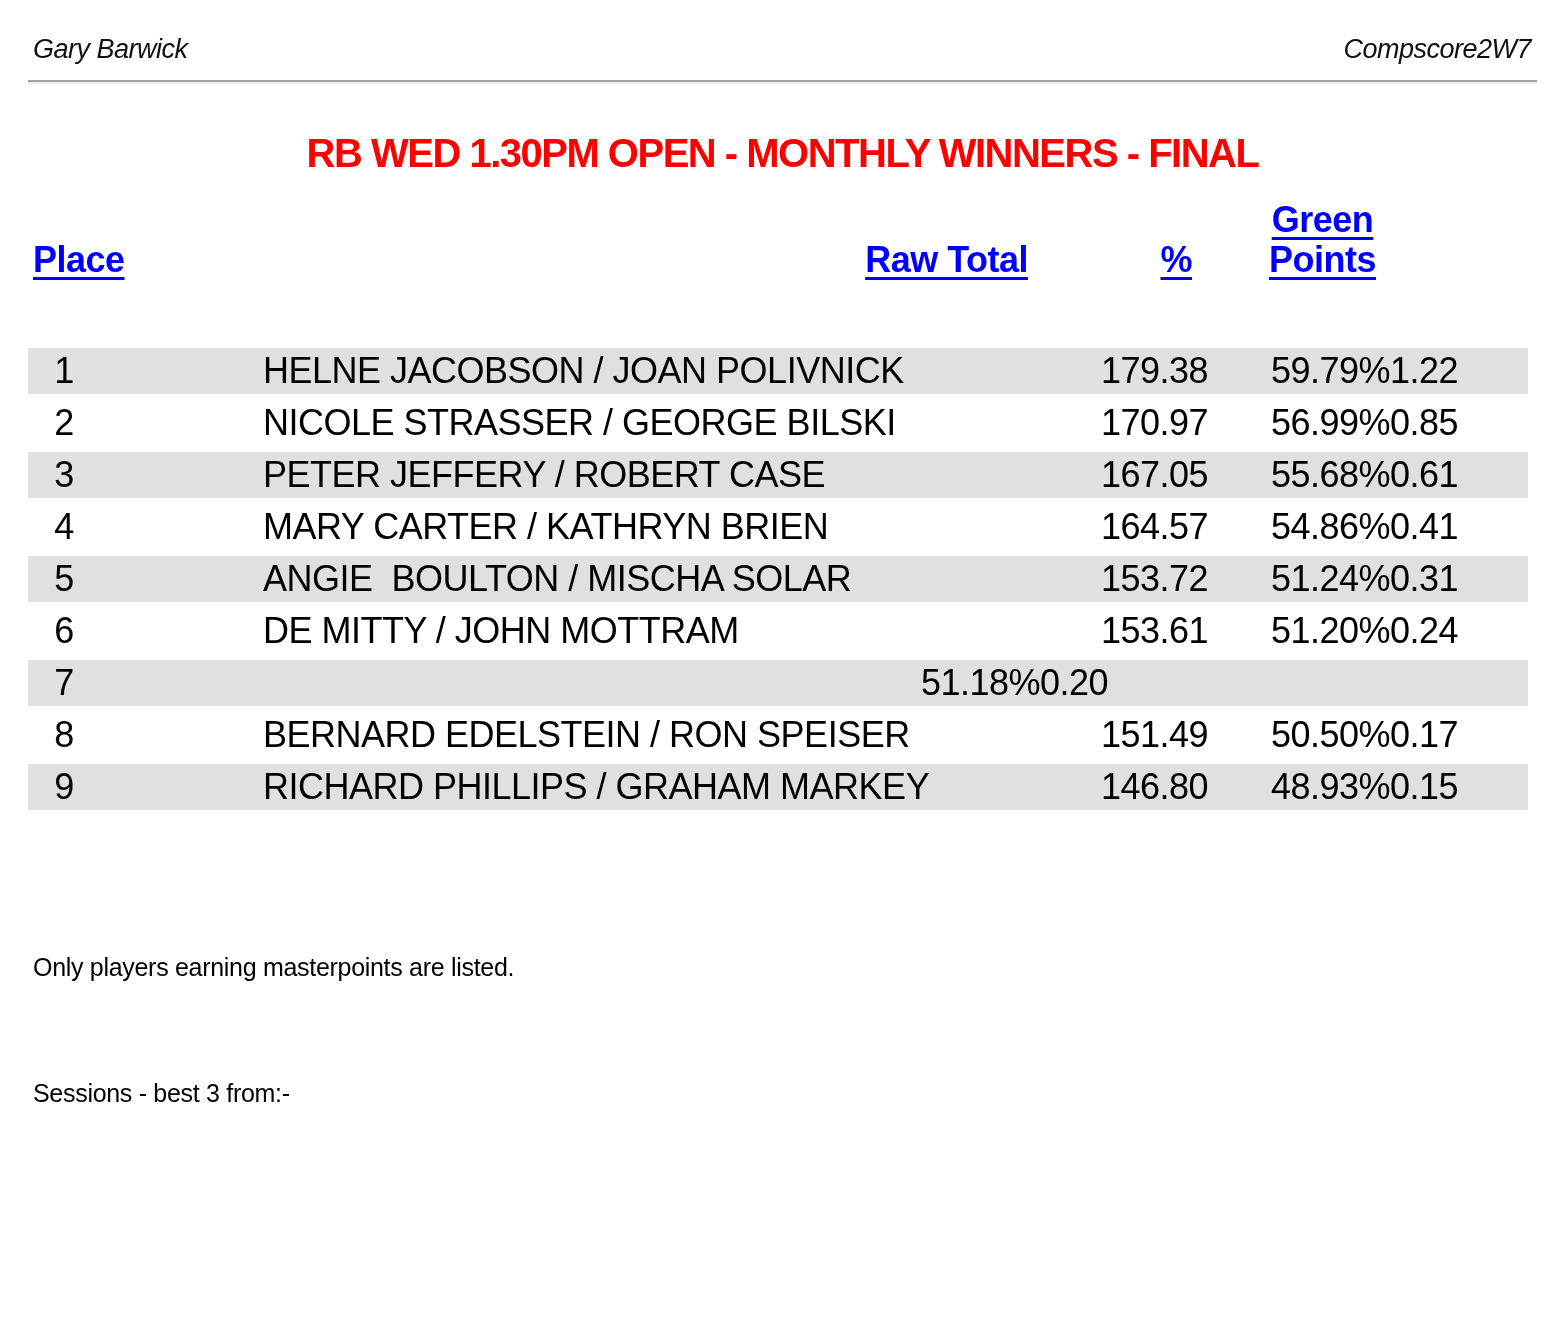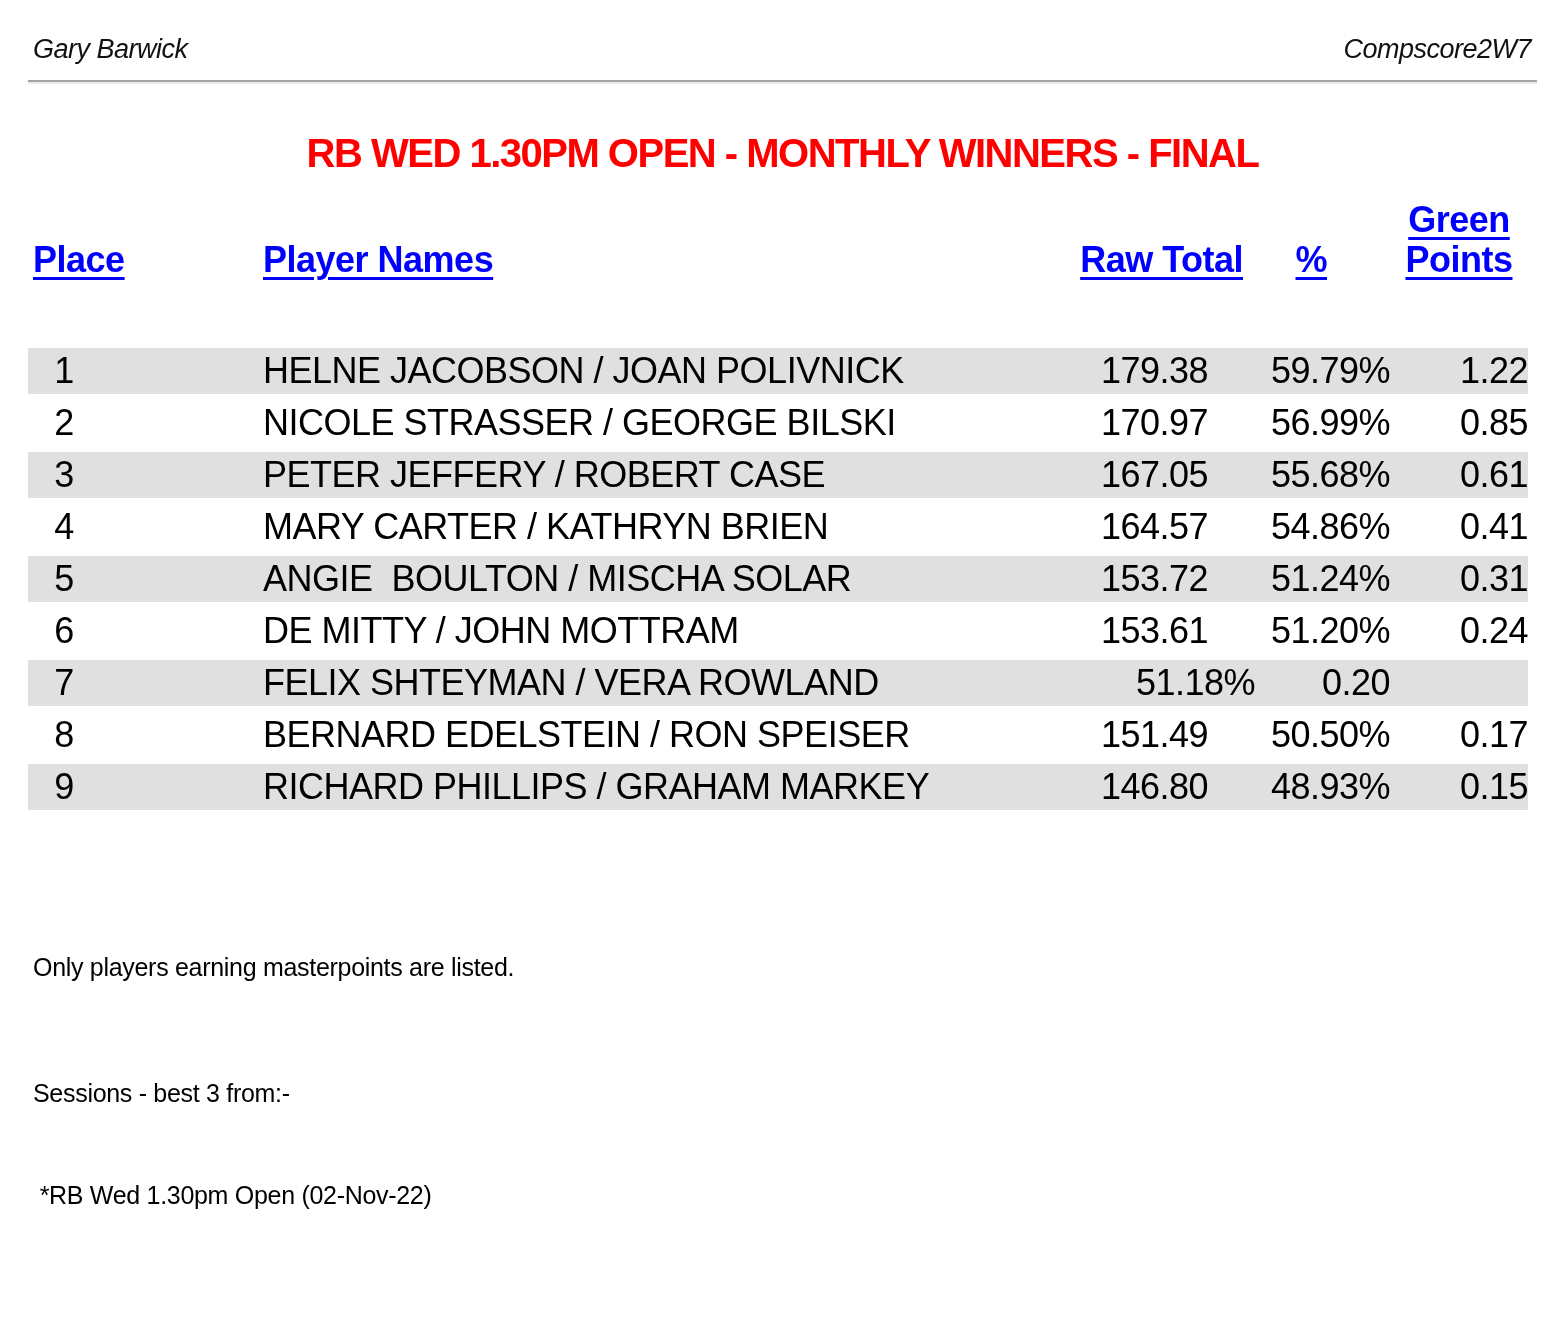--- a/index.html
+++ b/index.html
@@ -71,21 +71,21 @@
     margin-bottom: 6px;
     font-size: 36px;
     letter-spacing: -0.5px;
     white-space: pre;
   }
   .trow:nth-child(odd) { background: #e0e0e0; }
   .c-place   { text-align: center; padding-right: 20px; }
   .c-players { padding-left: 143px; overflow: hidden; }
   .c-raw     { text-align: right; padding-right: 47px; }
   .c-pct     { text-align: right; }
-  .c-green   { text-align: right; }
+  .c-green   { }
   
   .notes {
     margin: 72px 33px 0 33px;
     font-size: 25px;
     line-height: 34px;
     letter-spacing: -0.3px;
     white-space: pre-wrap;
   }
   .note-eligibility { margin-bottom: 24px; }
 </style>
@@ -100,21 +100,20 @@
   </div>
 
   <div class="rule"></div>
 
   <div class="title">RB WED 1.30PM OPEN - MONTHLY WINNERS - FINAL</div>
 
   <div class="tbl">
 
     <div class="thead">
       <div class="h-place"><span class="u">Place</span></div>
-      <div class="h-players"><span class="u">Player Names</span></div>
       <div class="h-raw"><span class="u">Raw Total</span></div>
       <div class="h-pct"><span class="u">%</span></div>
       <div class="h-green">
         <span class="u">Green</span>
         <span class="u">Points</span>
       </div>
     </div>
 
     <div class="tbody">
       <div class="trow">
@@ -154,21 +153,20 @@
       </div>
       <div class="trow">
         <div class="c-place">6</div>
         <div class="c-players">DE MITTY / JOHN MOTTRAM</div>
         <div class="c-raw">153.61</div>
         <div class="c-pct">51.20%</div>
         <div class="c-green">0.24</div>
       </div>
       <div class="trow">
         <div class="c-place">7</div>
-        <div class="c-players">FELIX SHTEYMAN / VERA ROWLAND</div>
         <div class="c-pct">51.18%</div>
         <div class="c-green">0.20</div>
       </div>
       <div class="trow">
         <div class="c-place">8</div>
         <div class="c-players">BERNARD EDELSTEIN / RON SPEISER</div>
         <div class="c-raw">151.49</div>
         <div class="c-pct">50.50%</div>
         <div class="c-green">0.17</div>
       </div>
@@ -178,21 +176,20 @@
         <div class="c-raw">146.80</div>
         <div class="c-pct">48.93%</div>
         <div class="c-green">0.15</div>
       </div>
     </div>
   </div>
 
   <div class="notes">
     <div class="note-eligibility">Only players earning masterpoints are listed.</div>
     <div>Sessions - best 3 from:-</div>
-    <div> *RB Wed 1.30pm Open (02-Nov-22)</div>
     
     
     
     
     
     
     
   </div>
 
 </div>

